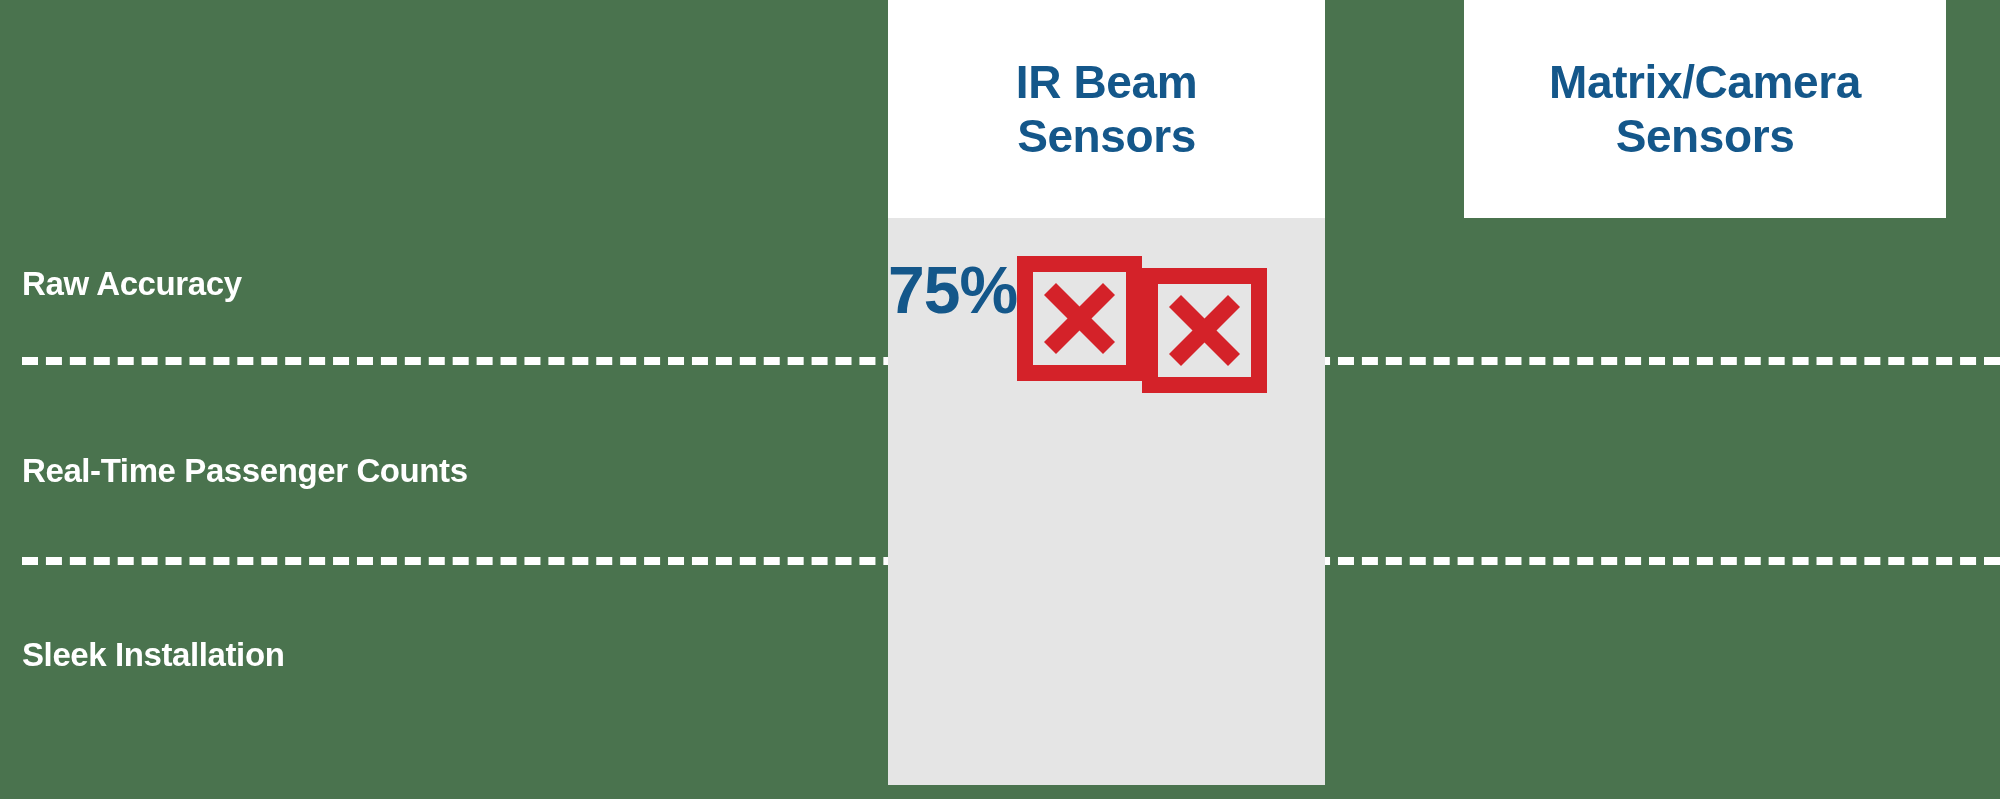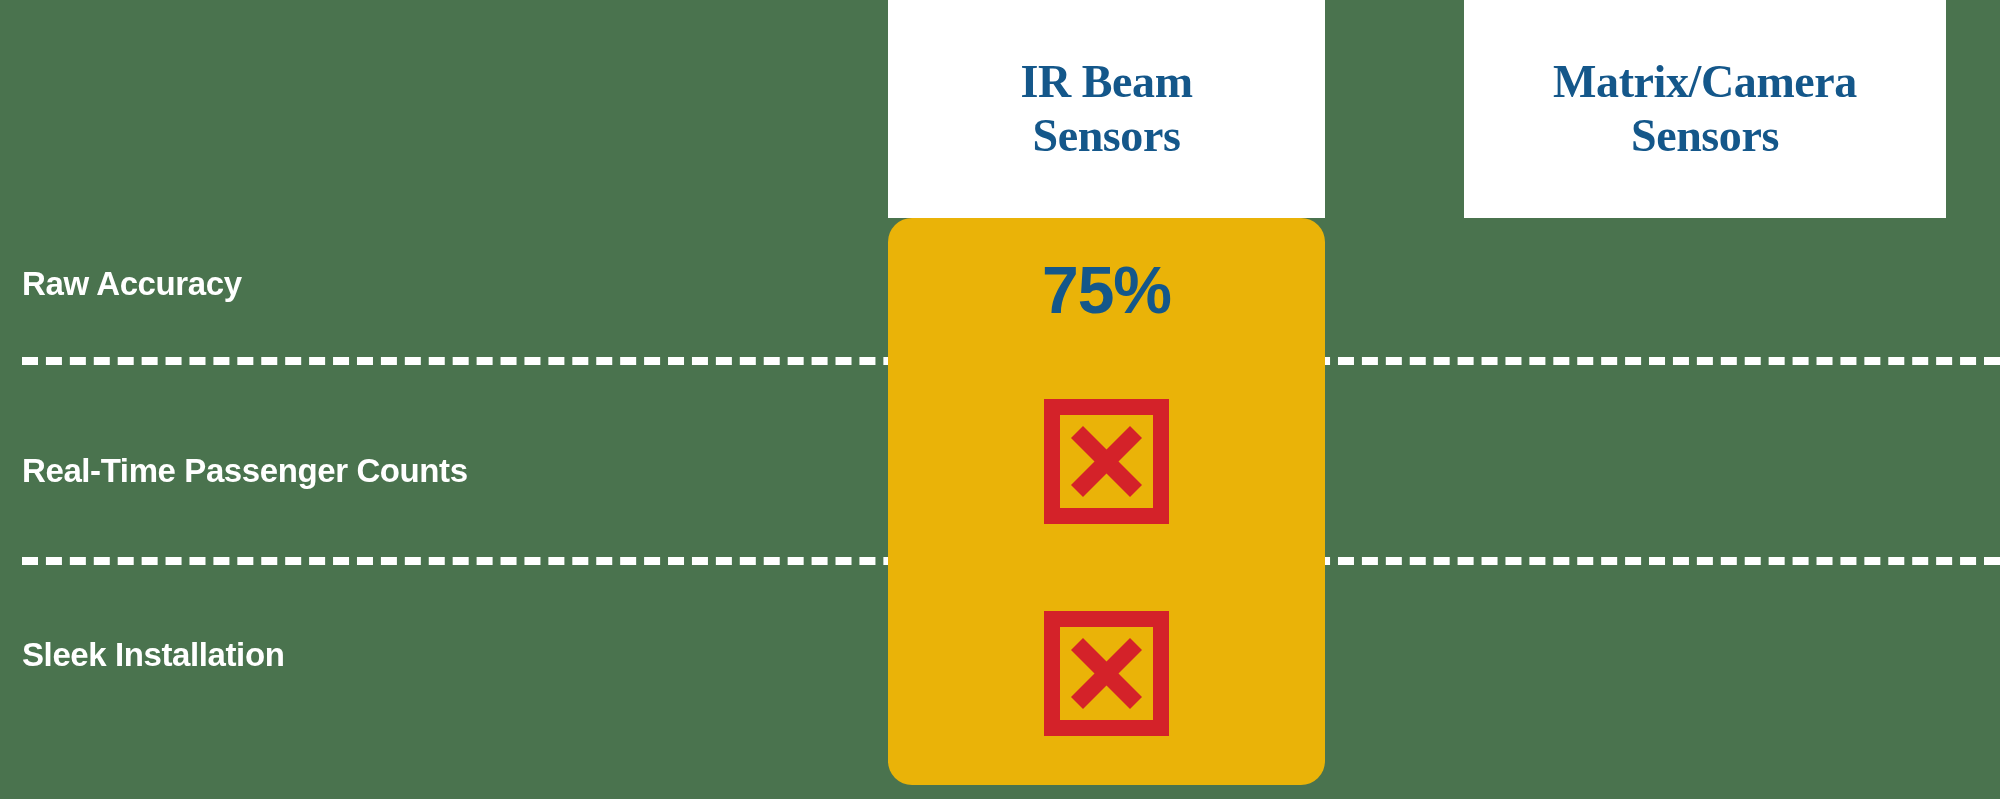--- a/index.html
+++ b/index.html
@@ -47,36 +47,34 @@
 
   .col-head {
     height: 218px;
     background: #ffffff;
     display: flex;
     align-items: center;
     justify-content: center;
     text-align: center;
     box-sizing: border-box;
     padding: 0 9px;
-    font-family: Liberation Serif, serif;
   }
   .col-head-text {
     color: #14578a;
     font-weight: bold;
     font-size: 46px;
     line-height: 1.18;
     letter-spacing: -0.4px;
   }
 
   .col-body {
     flex: 1 1 auto;
-    background: #eab308;
+    background: #e5e5e5;
     display: flex;
-    flex-direction: column;
-    border-radius: 24px;
+    flex-direction: row;
   }
 
   .cell {
     display: flex;
     align-items: center;
     justify-content: center;
   }
   .cell.r1 { height: 143px; }
   .cell.r2 { height: 200px; }
   .cell.r3 { height: 224px; }

